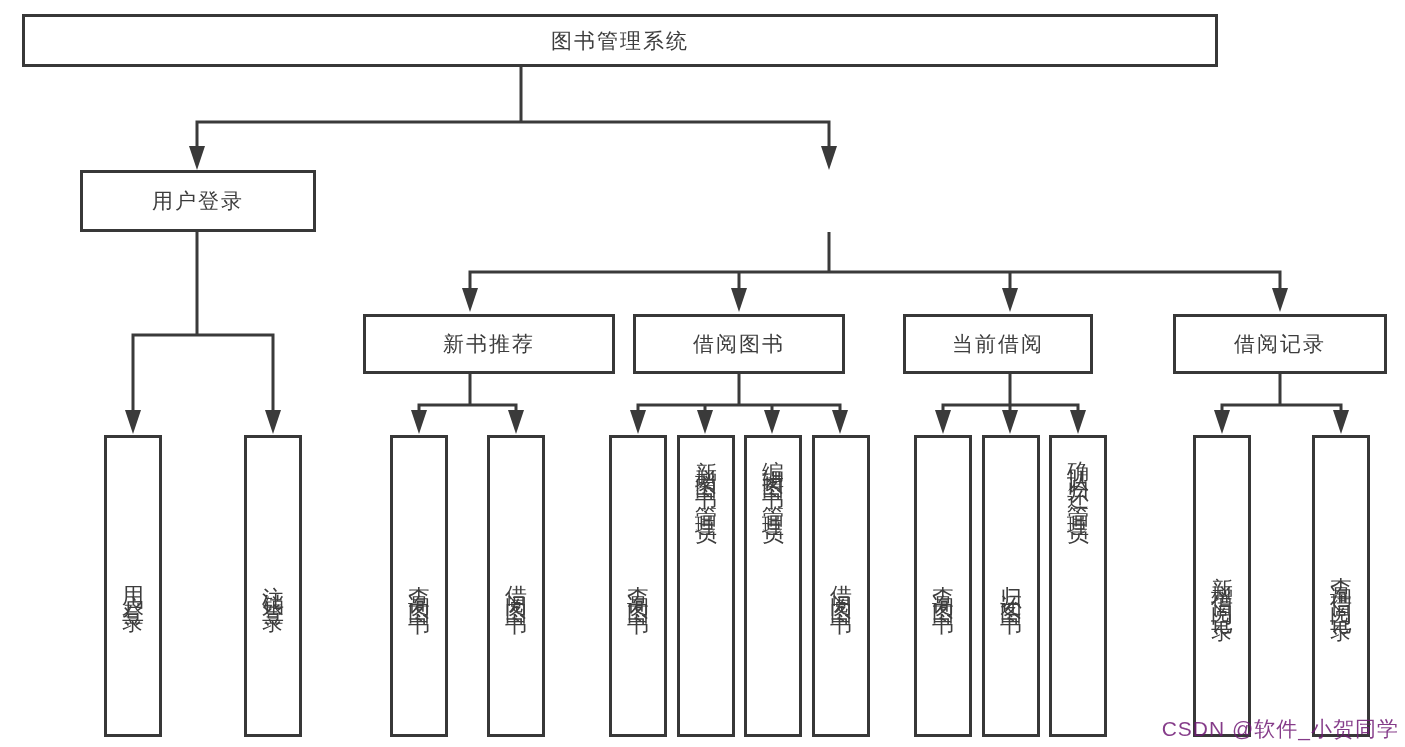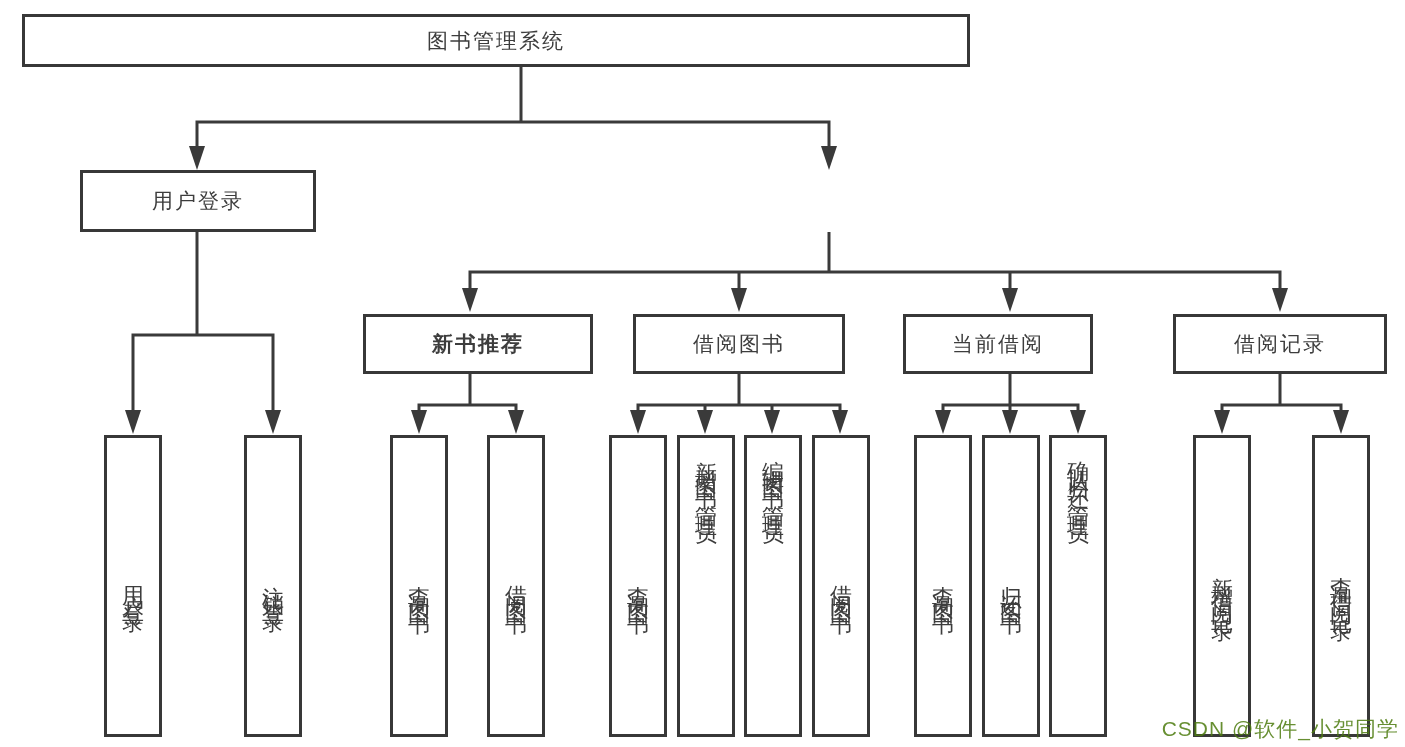--- a/index.html
+++ b/index.html
@@ -14,21 +14,21 @@
   .node{
     position:absolute;
     box-sizing:border-box;
     background:#ffffff;
     border:3px solid #383838;
     color:#3d3d3d;
     display:flex;align-items:center;justify-content:center;
     text-align:center;
   }
   .node.h{font-size:21px;letter-spacing:2px;}
-  .root{left:22px;top:14px;width:948px;height:53px;text-align:center;}
+  .root{left:22px;top:14px;width:1196px;height:53px;text-align:center;}
   .lv2{top:170px;width:236px;height:62px;}
   .lv3{top:314px;height:60px;}
   .leaf{
     top:435px;width:58px;height:302px;
     writing-mode:vertical-rl;
     font-size:22px;letter-spacing:9px;
     line-height:52px;
     justify-content:center;
   }
   .leaf.tall{justify-content:flex-start;padding-top:5px;}
@@ -87,34 +87,34 @@
       <polygon points="1070,410 1086,410 1078,434"></polygon>
       <polygon points="1214,410 1230,410 1222,434"></polygon>
       <polygon points="1333,410 1349,410 1341,434"></polygon>
     </g>
   </svg>
 
   <div class="node h root">图书管理系统</div>
 
   <div class="node h lv2" style="left:80px;">用户登录</div>
 
-  <div class="node h lv3" style="left:363px;width:230px;font-weight:bold;">新书推荐</div>
+  <div class="node h lv3" style="left:363px;width:252px;">新书推荐</div>
   <div class="node h lv3" style="left:633px;width:212px;">借阅图书</div>
   <div class="node h lv3" style="left:903px;width:190px;">当前借阅</div>
   <div class="node h lv3" style="left:1173px;width:214px;">借阅记录</div>
 
   <div class="node leaf" style="left:104px;">用户登录</div>
   <div class="node leaf" style="left:244px;">注销登录</div>
   <div class="node leaf" style="left:390px;">查询图书</div>
   <div class="node leaf" style="left:487px;">借阅图书</div>
   <div class="node leaf" style="left:609px;">查询图书</div>
   <div class="node leaf tall" style="left:677px;">新增图书（管理员）</div>
   <div class="node leaf tall" style="left:744px;">编辑图书（管理员）</div>
   <div class="node leaf" style="left:812px;">借阅图书</div>
   <div class="node leaf" style="left:914px;">查询图书</div>
   <div class="node leaf" style="left:982px;">归还图书</div>
   <div class="node leaf tall" style="left:1049px;">确认归还（管理员）</div>
   <div class="node leaf" style="left:1193px;">新增借阅记录</div>
   <div class="node leaf" style="left:1312px;">查询借阅记录</div>
 
-  <div class="watermark" style="color: #4d7c0f;">CSDN @软件_小贺同学</div>
+  <div class="watermark" style="color: #701a75;">CSDN @软件_小贺同学</div>
 
 </div>
 
 </body></html>

